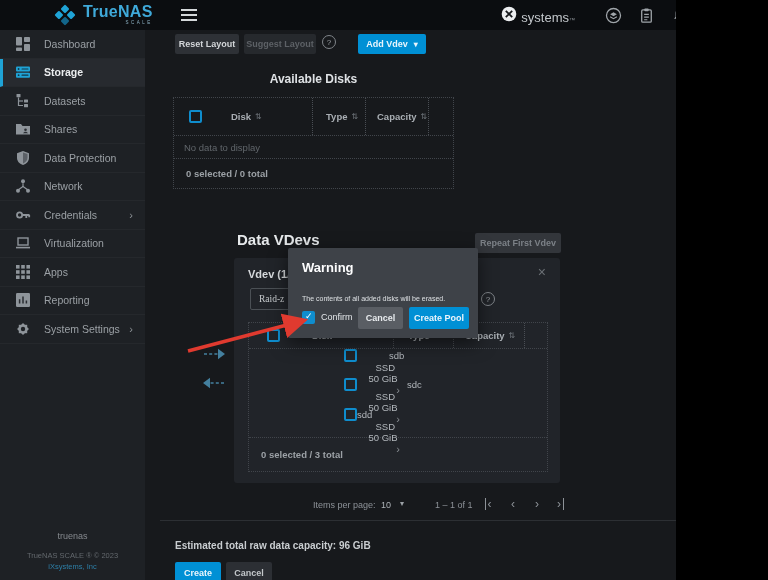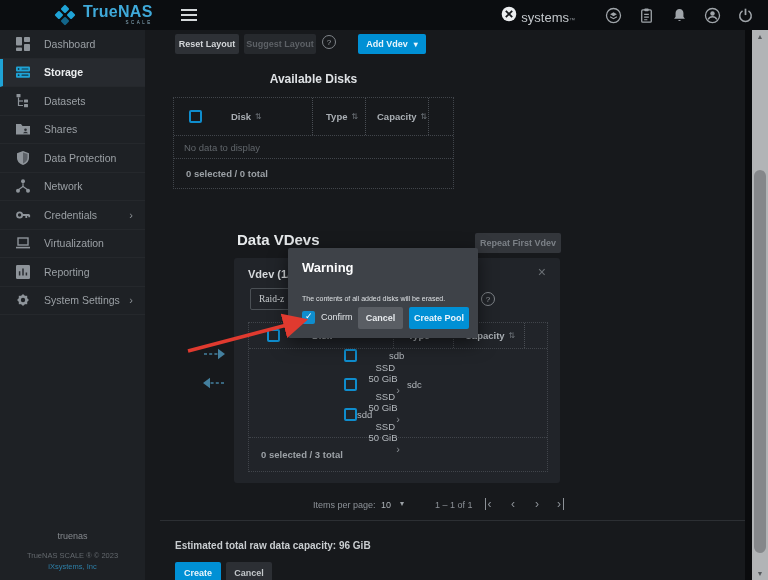--- a/index.html
+++ b/index.html
@@ -1,16 +1,16 @@
 <!DOCTYPE html>
 <html><head>
 <meta charset="utf-8">
 <style>
   html,body{margin:0;padding:0;background:#000;}
-  #app{position:relative;width:768px;height:580px;overflow:hidden;
+  #app{position:relative;width:676px;height:580px;overflow:hidden;
        font-family:"Liberation Sans",sans-serif;background:#17191c;color:#c8ccd0;
        -webkit-font-smoothing:antialiased;}
   .abs{position:absolute;}
   
   #topbar{position:absolute;left:0;top:0;width:768px;height:30px;background:#0b0d10;
           display:flex;align-items:center;z-index:50;}
   .brand{display:flex;align-items:center;margin-left:54px;}
   .brand-txt{margin-left:7px;display:flex;flex-direction:column;line-height:1;}
   .brand-name{font-size:16px;font-weight:bold;color:#3fa9d9;letter-spacing:.3px;}
   .brand-sub{font-size:4.5px;letter-spacing:2.5px;color:#8fb4c6;align-self:flex-end;margin-top:1px;}
@@ -233,20 +233,36 @@
     </div>
     <div class="side-item">
       <svg class="s-icon" viewBox="0 0 16 16">
           <rect x="3" y="3" width="10" height="7" fill="none" stroke="#8e949a" stroke-width="1.4"></rect>
           <path d="M1 12.6h14" stroke="#8e949a" stroke-width="1.6"></path>
         </svg>
       <span class="s-label">Virtualization</span>
     </div>
     <div class="side-item">
       <svg class="s-icon" viewBox="0 0 16 16">
+          <g fill="#8e949a">
+            <rect x="1" y="1" width="3.6" height="3.6"></rect>
+            <rect x="6.2" y="1" width="3.6" height="3.6"></rect>
+            <rect x="11.4" y="1" width="3.6" height="3.6"></rect>
+            <rect x="1" y="6.2" width="3.6" height="3.6"></rect>
+            <rect x="6.2" y="6.2" width="3.6" height="3.6"></rect>
+            <rect x="11.4" y="6.2" width="3.6" height="3.6"></rect>
+            <rect x="1" y="11.4" width="3.6" height="3.6"></rect>
+            <rect x="6.2" y="11.4" width="3.6" height="3.6"></rect>
+            <rect x="11.4" y="11.4" width="3.6" height="3.6"></rect>
+          </g>
+        </svg>
+      <span class="s-label">Apps</span>
+    </div>
+    <div class="side-item">
+      <svg class="s-icon" viewBox="0 0 16 16">
           <rect x="1" y="1" width="14" height="14" rx="1.2" fill="#8e949a"></rect>
           <path d="M4.6 11.5V7.2M8 11.5V4.4M11.4 11.5V8.6" stroke="#2a2d32" stroke-width="1.5"></path>
         </svg>
       <span class="s-label">Reporting</span>
     </div>
     <div class="side-item">
       <svg class="s-icon" viewBox="0 0 16 16">
           <g fill="#8e949a">
             <rect x="3.8" y="3.8" width="8.4" height="8.4"></rect>
             <rect x="3.8" y="3.8" width="8.4" height="8.4" transform="rotate(45 8 8)"></rect>

